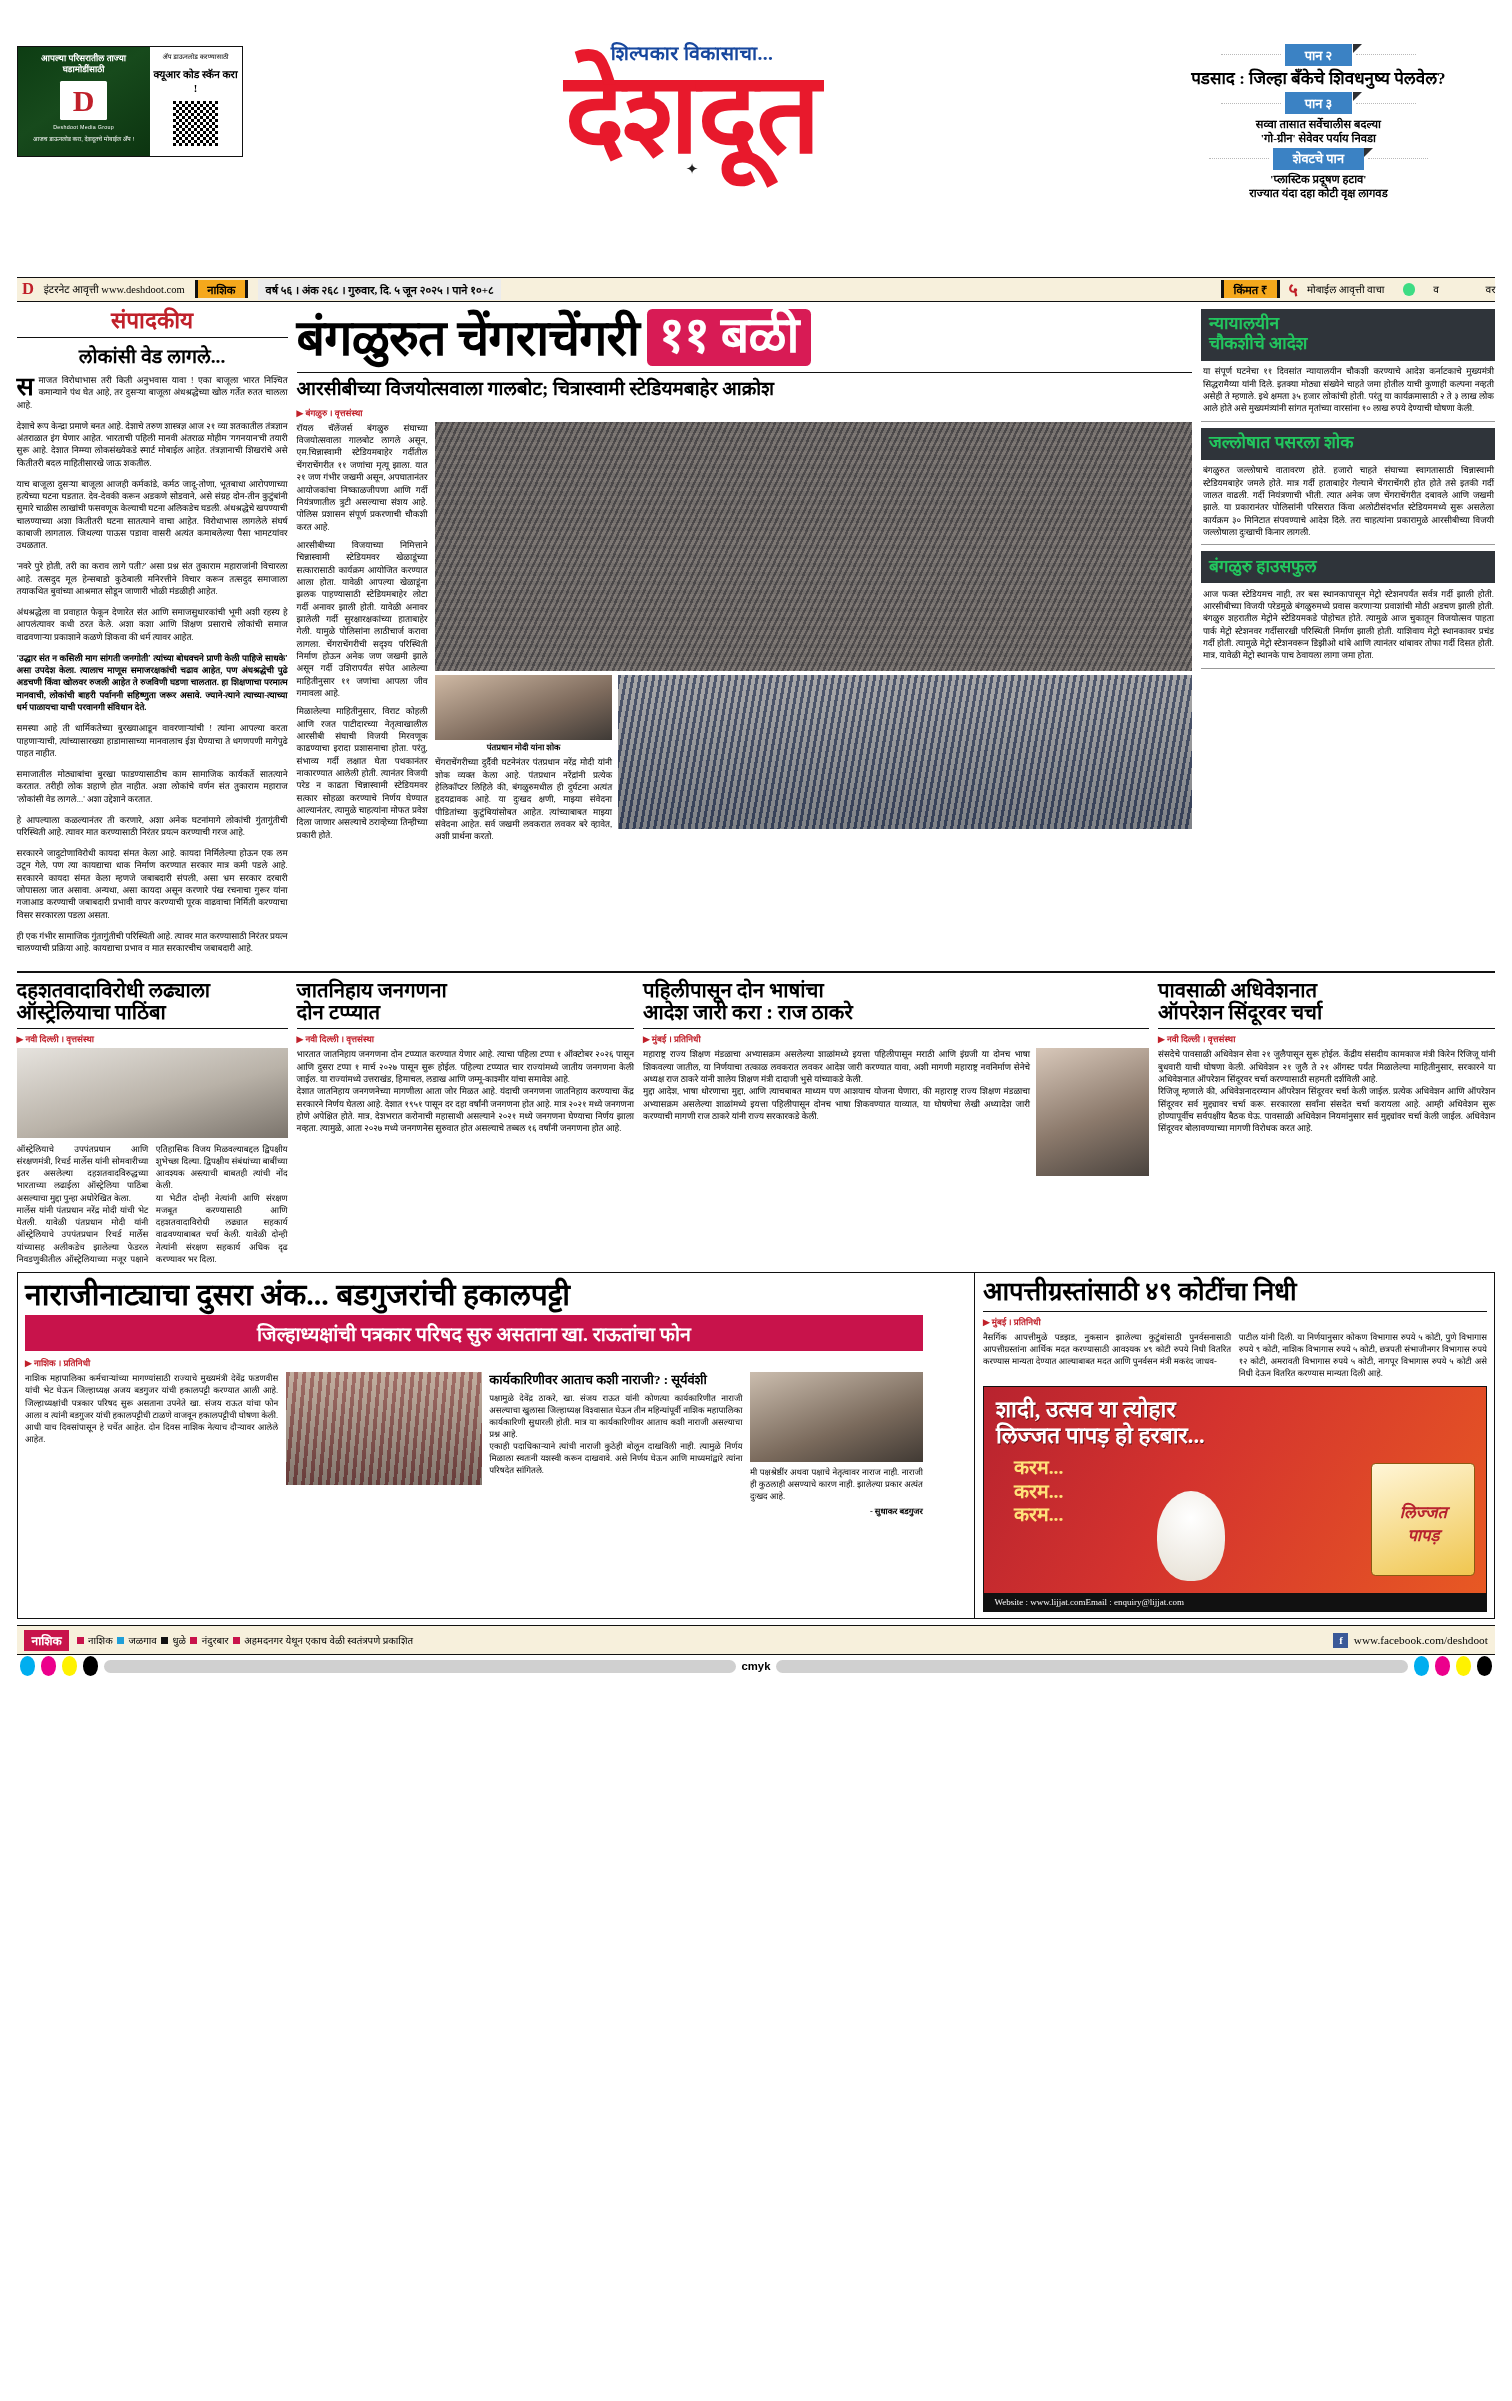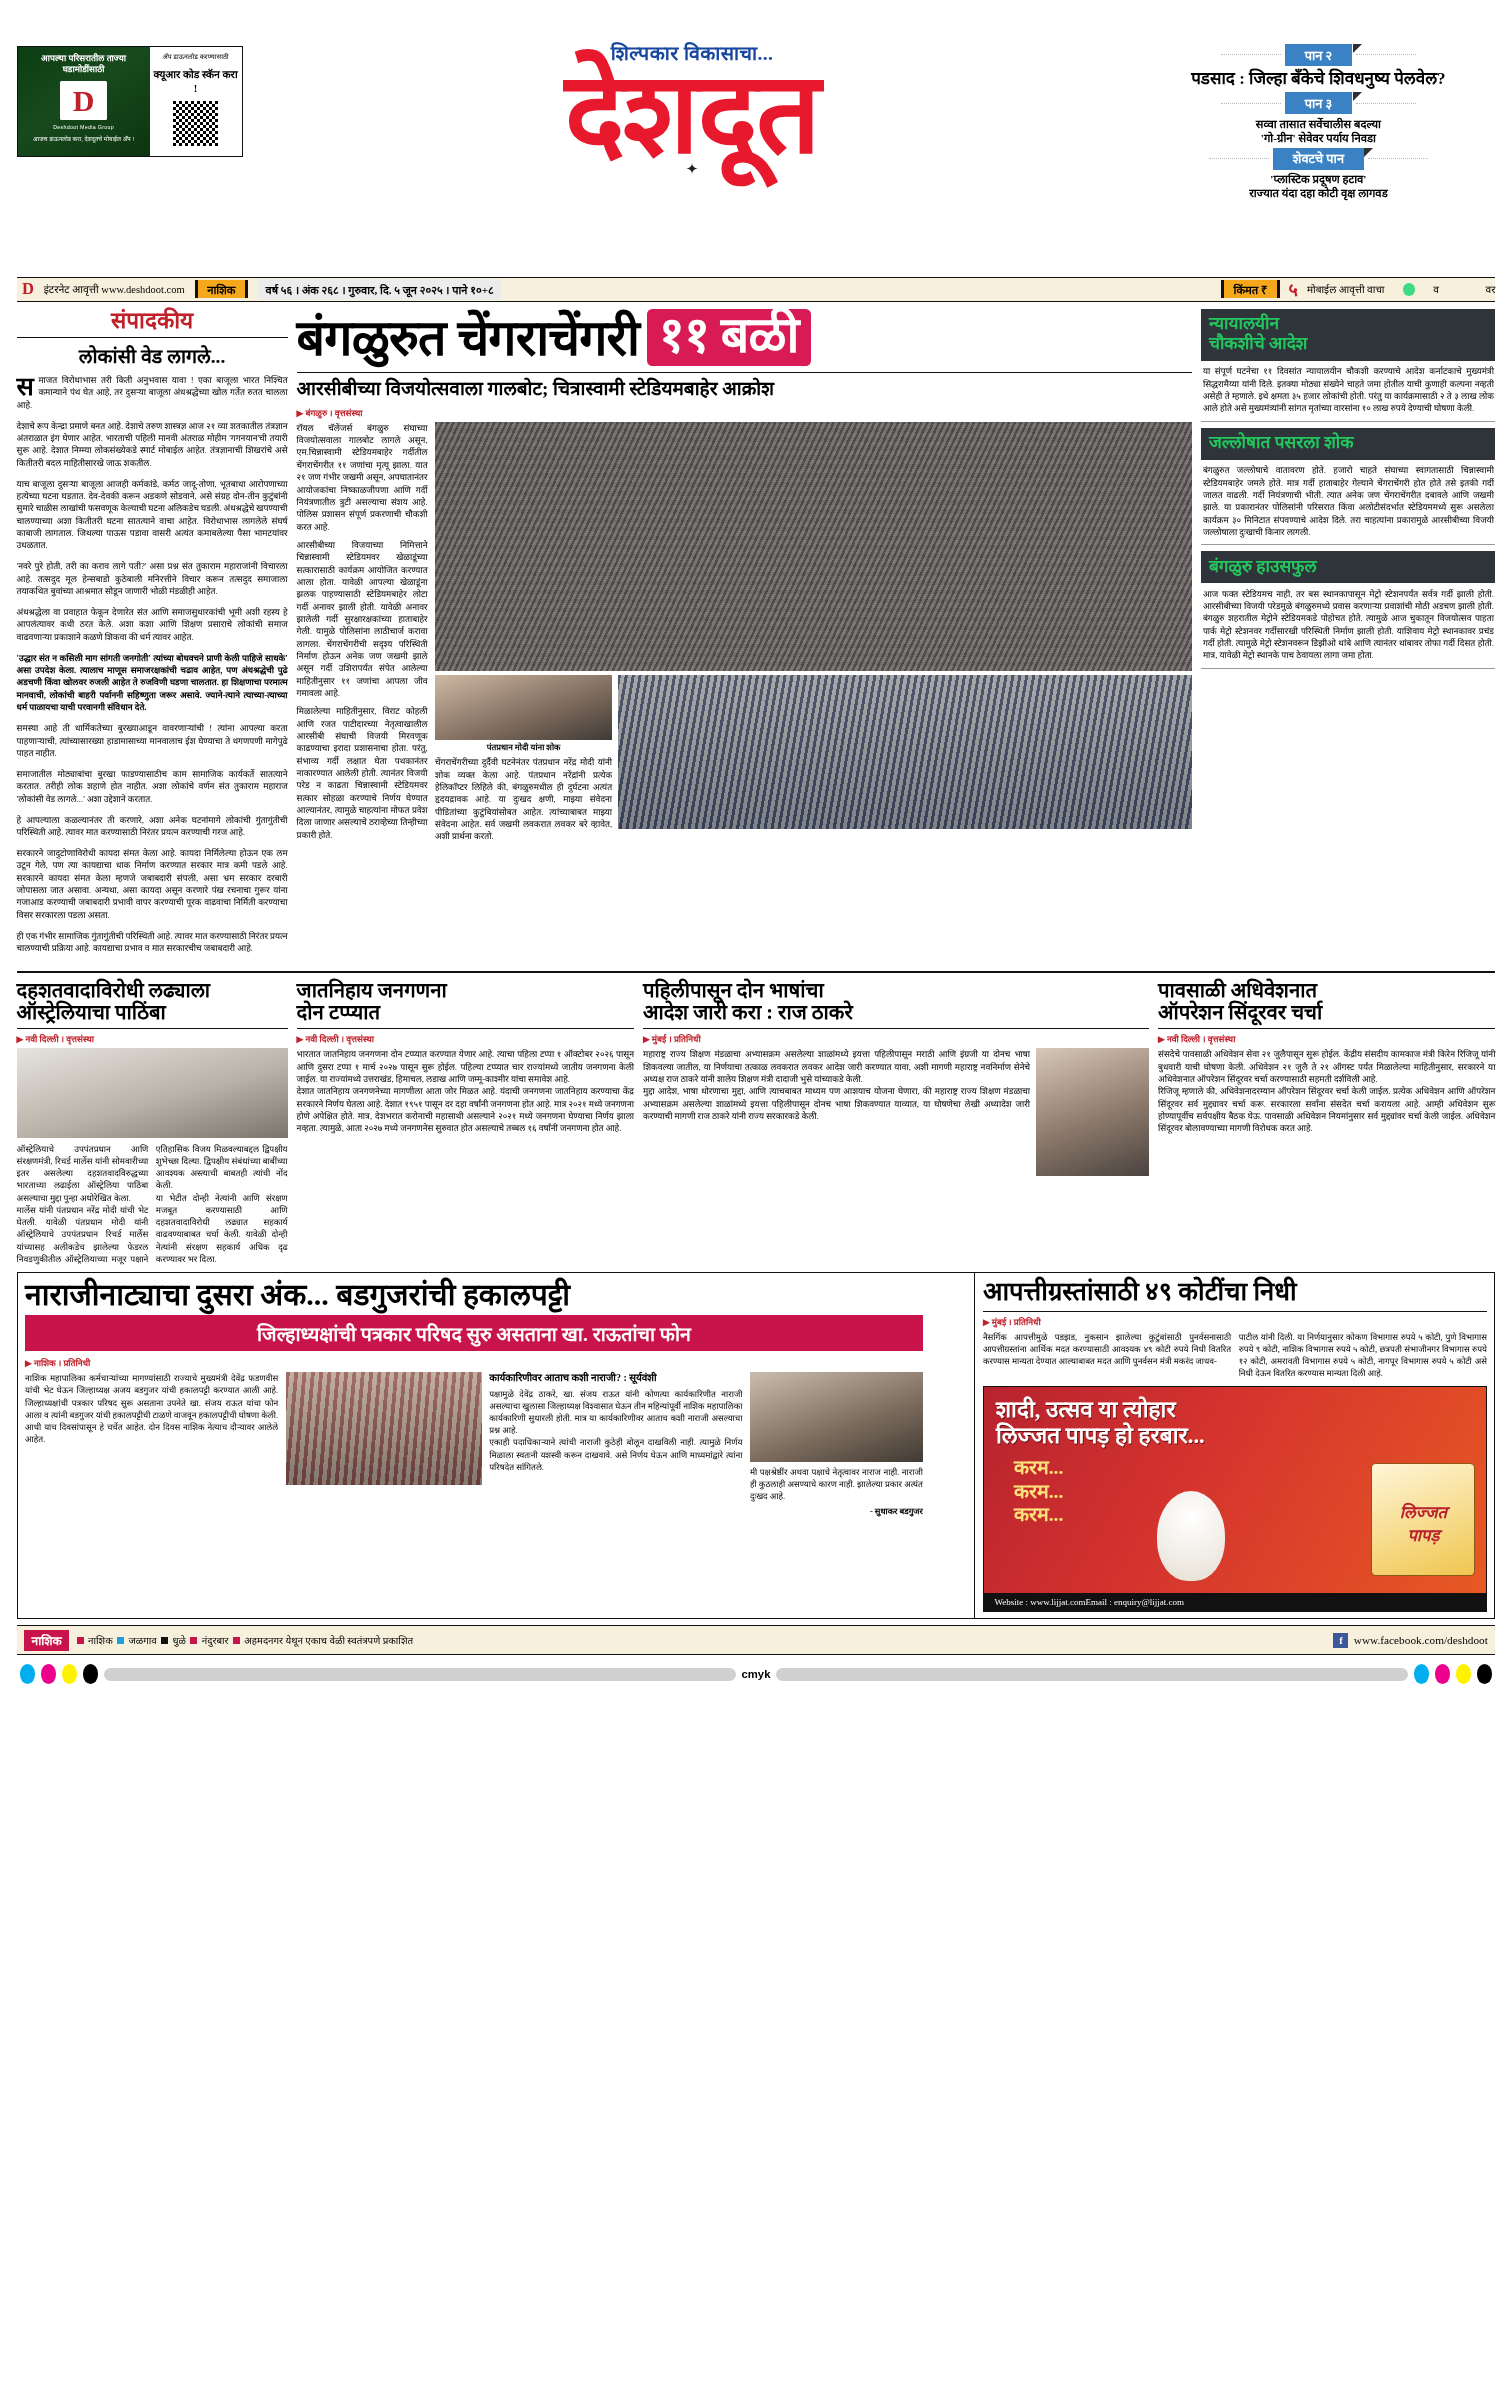--- a/index.html
+++ b/index.html
@@ -139,21 +139,21 @@
   .ad-bunny { position:absolute; left:173px; bottom:30px; width:68px; height:90px; background:radial-gradient(circle at 50% 30%,#fff,#e6e0d4); border-radius:50% 50% 45% 45%; }
 
   
   .footer { margin-top:6.8px; background:#f7f0dc; border-top:1.5px solid #111; border-bottom:1.5px solid #111; height:30px; display:flex; align-items:center; padding:0 7.5px; }
   .ft-chip { background:#c8134b; color:#fff; font-weight:bold; font-size:12px; padding:2.3px 7.5px; margin-right:7.5px; }
   .ft-list { font-size:9.8px; display:flex; align-items:center; gap:4.5px; flex-wrap:nowrap; }
   .sq { width:6.8px;height:6.8px;display:inline-block; }
   .ft-fb { margin-left:auto; font-size:11.3px; display:flex; align-items:center; gap:5.3px; }
   .fbi { width:15px;height:15px;background:#3b5998;color:#fff;font-weight:bold;font-size:10.5px;display:flex;align-items:center;justify-content:center; }
 
-  .cmyk { display:flex; align-items:center; gap:6px; margin-top:9px; padding:0 3px; }
+  .cmyk { display:flex; align-items:center; gap:6px; margin-top:1px; padding:0 3px; }
   .dot { width:15px;height:19.6px;border-radius:50%; }
   .bar { flex:1; height:12.8px; background:#d0d0d0; border-radius:6.8px; }
   .cmykt { font-size:11.3px; font-weight:bold; font-family:"Liberation Sans",sans-serif; }
 </style>
 </head>
 <body>
 
 <div class="page">
 
   <div class="masthead">
@@ -365,21 +365,21 @@
         <span>▶</span>
         <span>नाशिक । प्रतिनिधी</span>
       </div>
       <div class="bt-grid">
         <div class="bt-col" style="white-space:pre-line">नाशिक महापालिका कर्मचाऱ्यांच्या मागण्यांसाठी राज्याचे मुख्यमंत्री देवेंद्र फडणवीस यांची भेट घेऊन जिल्हाध्यक्ष अजय बडगुजर यांची हकालपट्टी करण्यात आली आहे. जिल्हाध्यक्षांची पत्रकार परिषद सुरू असताना उपनेते खा. संजय राऊत यांचा फोन आला व त्यांनी बडगुजर यांची हकालपट्टीची टाळणे वाजवून हकालपट्टीची घोषणा केली.
 आधी याच दिवसांपासून हे चर्चेत आहेत. दोन दिवस नाशिक नेत्याच दौऱ्यावर आलेले आहेत.</div>
         <div style="width:196px;flex:none">
           <div class="photo press" style="height:113px"></div>
         </div>
         <div class="bt-col">
-          <div style="font-size:10px;font-weight:bold;line-height:1.2;margin-bottom:3.8px">कार्यकारिणीवर आताच कशी नाराजी? : सूर्यवंशी</div>
+          <div style="font-size:13px;font-weight:bold;line-height:1.2;margin-bottom:3.8px">कार्यकारिणीवर आताच कशी नाराजी? : सूर्यवंशी</div>
           <div style="white-space:pre-line">पक्षामुळे देवेंद्र ठाकरे, खा. संजय राऊत यांनी कोणत्या कार्यकारिणीत नाराजी असल्याचा खुलासा जिल्हाध्यक्ष विश्वासात घेऊन तीन महिन्यांपूर्वी नाशिक महापालिका कार्यकारिणी सुधारली होती. मात्र या कार्यकारिणीवर आताच कशी नाराजी असल्याचा प्रश्न आहे.
 एकाही पदाधिकाऱ्याने त्यांची नाराजी कुठेही बोलून दाखविली नाही. त्यामुळे निर्णय मिळाला स्वतःनी यशस्वी करून दाखवावे. असे निर्णय घेऊन आणि माध्यमांद्वारे त्यांना परिषदेत सांगितले.</div>
         </div>
         <div style="width:173px;flex:none">
           <div class="photo person" style="height:90px;margin-bottom:3.8px"></div>
           <div style="font-size:8.5px;line-height:1.42;text-align:justify">मी पक्षश्रेष्ठींर अथवा पक्षाचे नेतृत्वावर नाराज नाही. नाराजी ही कुठलाही असण्याचे कारण नाही. झालेल्या प्रकार अत्यंत दुःखद आहे.</div>
           <div style="font-size:8.3px;font-weight:bold;text-align:right;margin-top:2.3px">- सुधाकर बडगुजर</div>
         </div>
       </div>
     </div>

